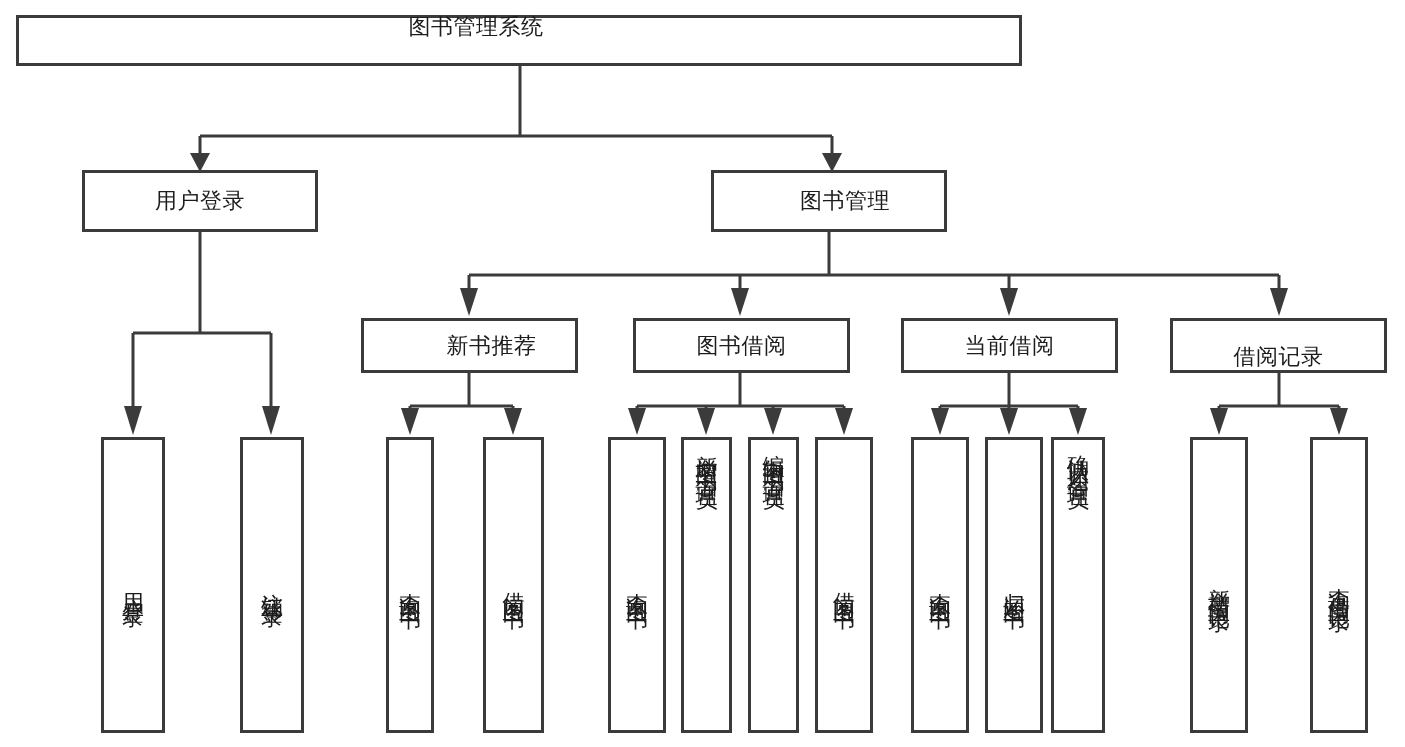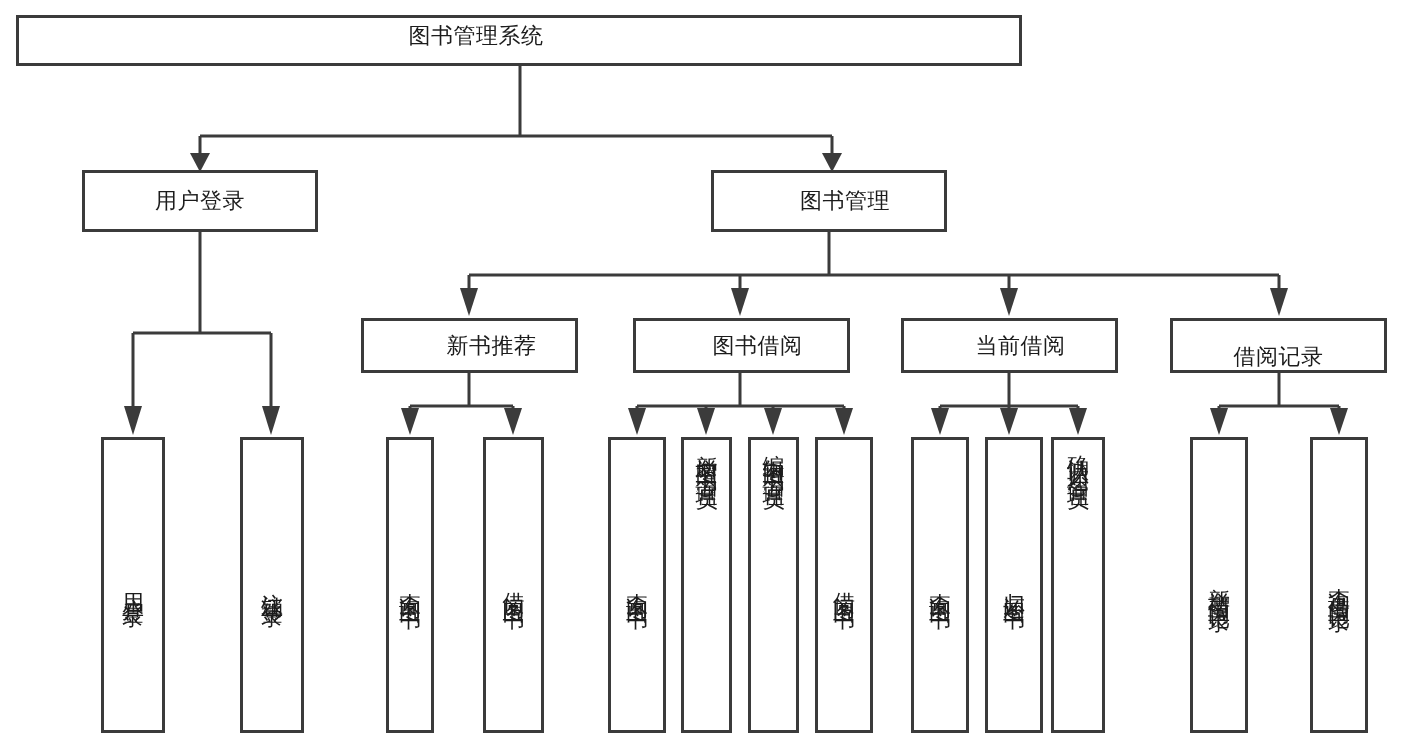--- a/index.html
+++ b/index.html
@@ -141,28 +141,28 @@
     <rect class="leaf-box" x="749.5" y="438.5" width="48" height="293"></rect>
     <rect class="leaf-box" x="816.5" y="438.5" width="55" height="293"></rect>
     <rect class="leaf-box" x="912.5" y="438.5" width="55" height="293"></rect>
     <rect class="leaf-box" x="986.5" y="438.5" width="55" height="293"></rect>
     <rect class="leaf-box" x="1052.5" y="438.5" width="51" height="293"></rect>
     <rect class="leaf-box" x="1191.5" y="438.5" width="55" height="293"></rect>
     <rect class="leaf-box" x="1311.5" y="438.5" width="55" height="293"></rect>
 
   </svg>
 
-  <div class="node-label" style="left:16px; top:10px; width:920px; height:51px;">图书管理系统</div>
+  <div class="node-label" style="left:16px; top:1px; width:920px; height:51px;">图书管理系统</div>
 
   <div class="node-label" style="left:82px; top:170px; width:236px; height:62px;">用户登录</div>
   <div class="node-label" style="left:711px; top:170px; width:268px; height:62px;">图书管理</div>
 
   <div class="node-label" style="left:361px; top:318px; width:261px; height:55px;">新书推荐</div>
-  <div class="node-label" style="left:633px; top:318px; width:217px; height:55px;margin-left:16px;">图书借阅</div>
-  <div class="node-label" style="left:901px; top:318px; width:217px; height:55px;padding-left:11px;">当前借阅</div>
+  <div class="node-label" style="left:633px; top:318px; width:217px; height:55px;">图书借阅</div>
+  <div class="node-label" style="left:901px; top:318px; width:217px; height:55px;">当前借阅</div>
   <div class="node-label" style="left:1170px; top:318px; width:217px; height:55px;margin-top:11px;">借阅记录</div>
 
   <div class="leaf-label" style="left:101px; top:437px; width:64px; height:296px;">
     <span>用户登录</span>
   </div>
   <div class="leaf-label" style="left:240px; top:437px; width:64px; height:296px;">
     <span>注销登录</span>
   </div>
   <div class="leaf-label" style="left:386px; top:437px; width:48px; height:296px;">
     <span>查询图书</span>

